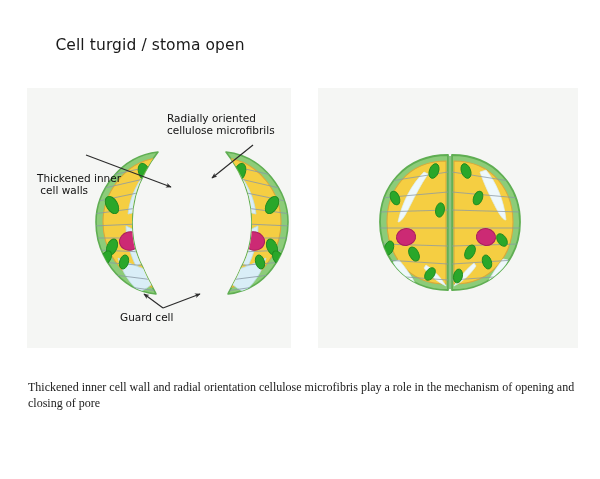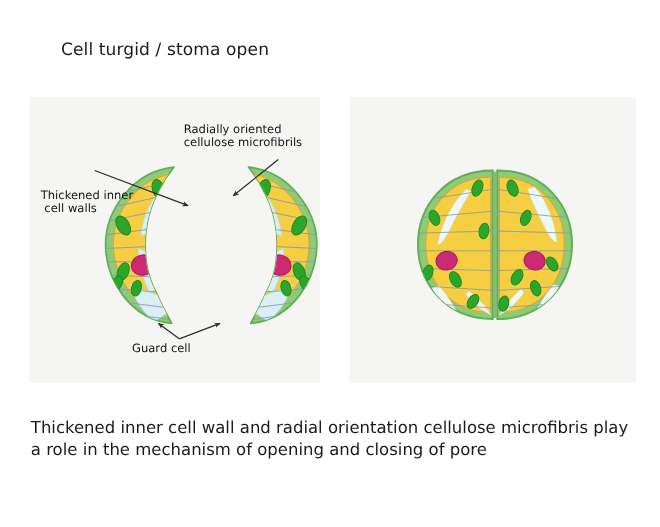--- a/index.html
+++ b/index.html
@@ -38,23 +38,24 @@
     color:#111111;
     white-space:pre;
   }
   #label-thickened{left:37px;top:128px;margin-top:44px;}
   #label-microfibrils{left:167px;top:112px;}
   #label-guard{left:120px;top:311px;}
 
   .caption{
     position:absolute;
     left:28px;top:380px;width:548px;
-    font-size:15px;
+    font-size:12px;
     line-height:1.32;
     color:#1a1a1a;
+    font-family:Liberation Serif, serif;
   }
 
   svg.art{position:absolute;left:0;top:0;width:600px;height:479px;overflow:visible;pointer-events:none;}
 </style>
 </head>
 <body>
 
 <div class="stage">
 
   <div class="panel-title" id="title-left">Cell turgid / stoma open</div>

